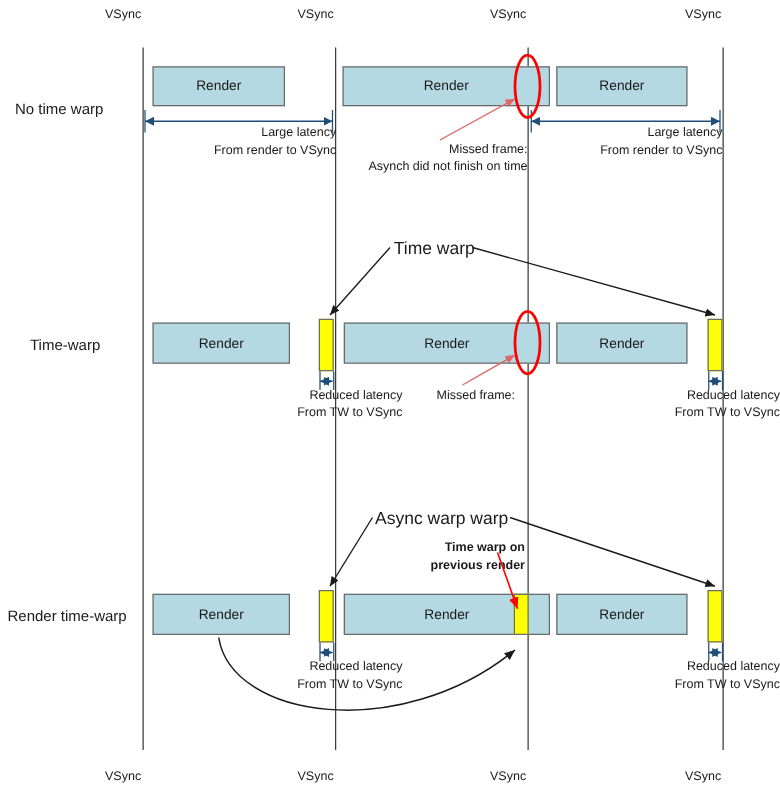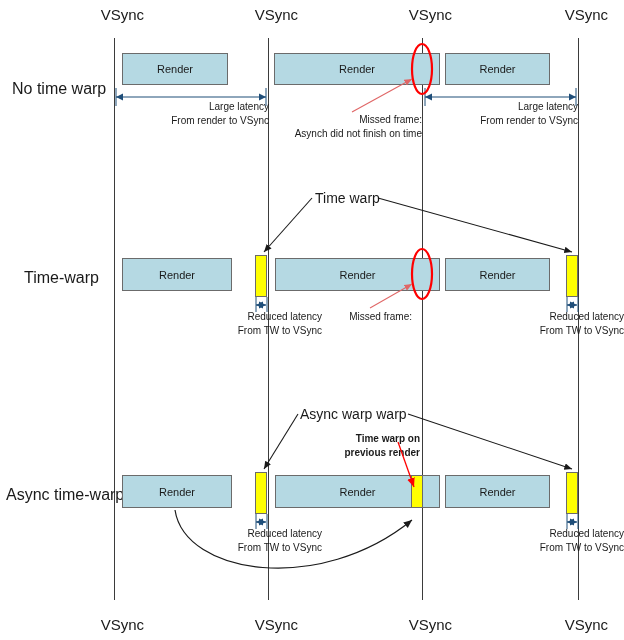--- a/index.html
+++ b/index.html
@@ -10,34 +10,34 @@
   #diagram {
     position: relative;
     width: 624px;
     height: 640px;
     background: #ffffff;
     font-family: "Liberation Sans", sans-serif;
     overflow: hidden;
   }
   .vsync-label {
     position: absolute;
-    font-size: 15px;
-    color: #1a1a1a;
-    text-align: right;
+    font-size: 10px;
+    color: #1a1a1a;
+    text-align: left;
     width: 60px;
     white-space: nowrap;
   }
   .vsync-line {
     position: absolute;
     width: 1px;
     background: #3b3b3b;
   }
   .row-label {
     position: absolute;
-    font-size: 16px;
+    font-size: 12px;
     color: #1a1a1a;
     white-space: nowrap;
     text-align: left;
   }
   .render-box {
     position: absolute;
     background: #b5d9e3;
     border: 1px solid #6b6b6b;
     box-sizing: border-box;
     display: flex;
@@ -132,21 +132,21 @@
 
   <div class="caption" style="left:322px; top:310px; width:90px;">
     <div>Missed frame:</div>
   </div>
 
   <div class="caption" style="left:524px; top:310px; width:100px;">
     <div>Reduced latency</div>
     <div>From TW to VSync</div>
   </div>
 
-  <div class="row-label" style="left:6px; top:486px;">Async time-warp</div>
+  <div class="row-label" style="left:6px; top:486px;">Render time-warp</div>
 
   <div class="annot" style="left:300px; top:406px;">Async warp warp</div>
 
   <div class="caption bold" style="left:310px; top:432px; width:110px;">
     <div>Time warp on</div>
     <div>previous render</div>
   </div>
 
   <div class="render-box" style="left:122px; top:475px; width:110px; height:33px;">Render</div>
   <div class="tw-bar" style="left:255px; top:472px; width:12px; height:42px;"></div>

